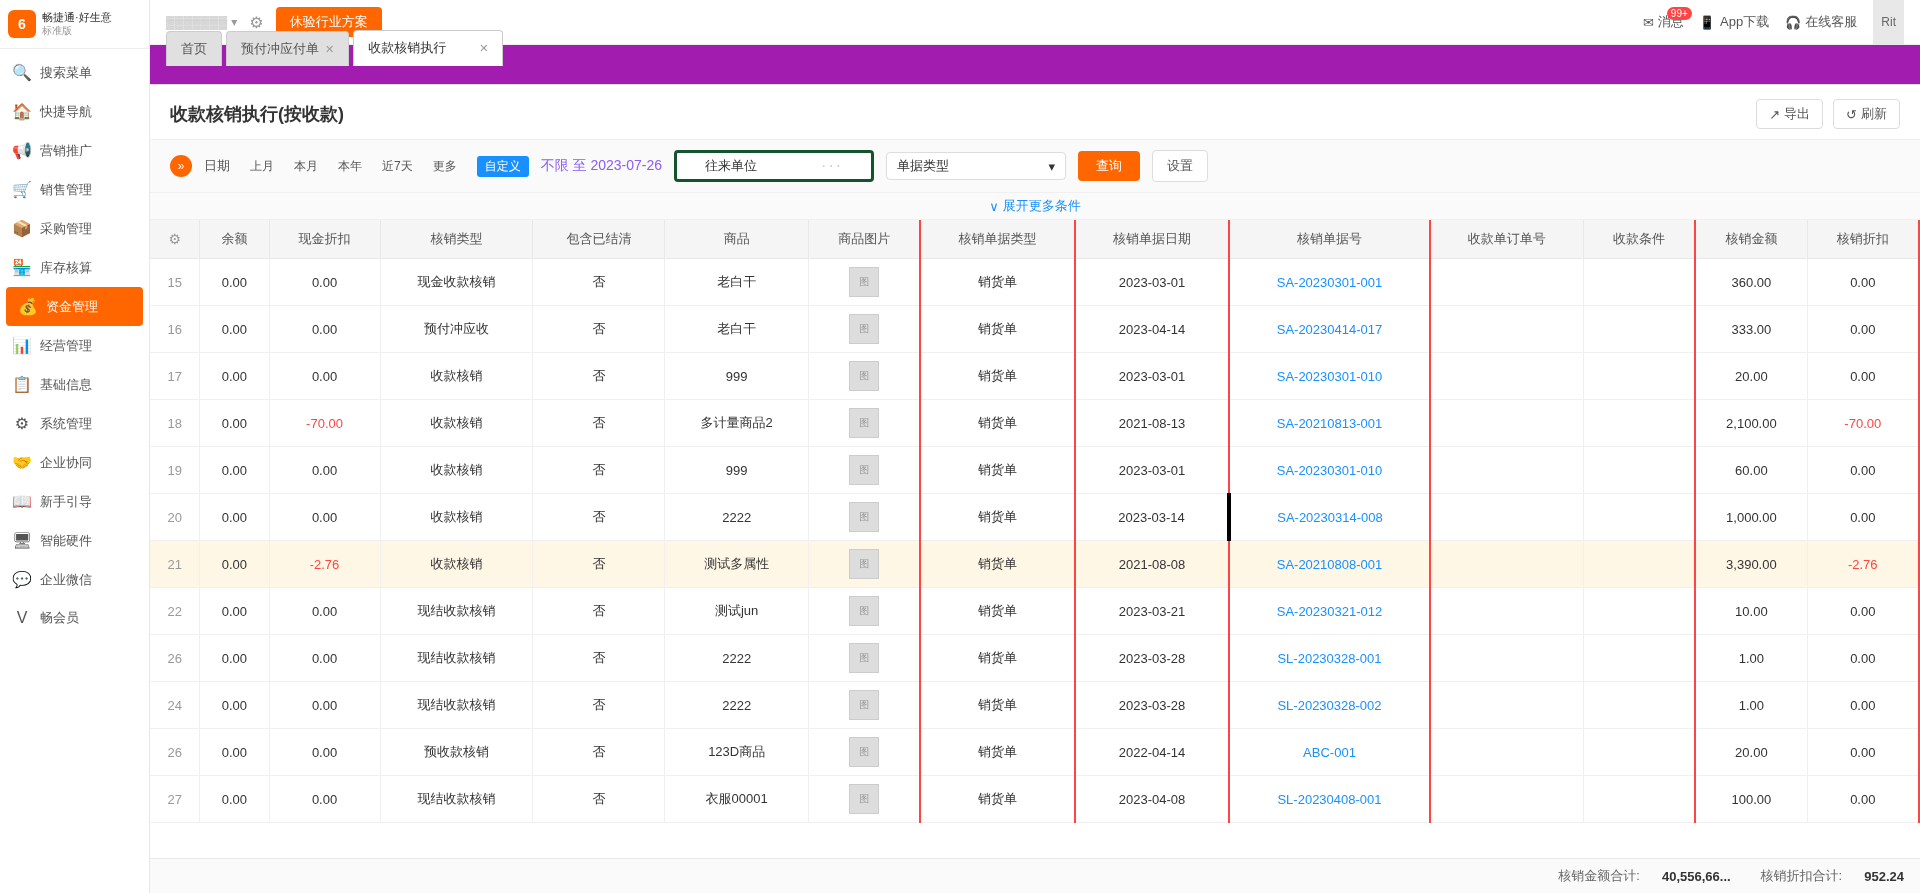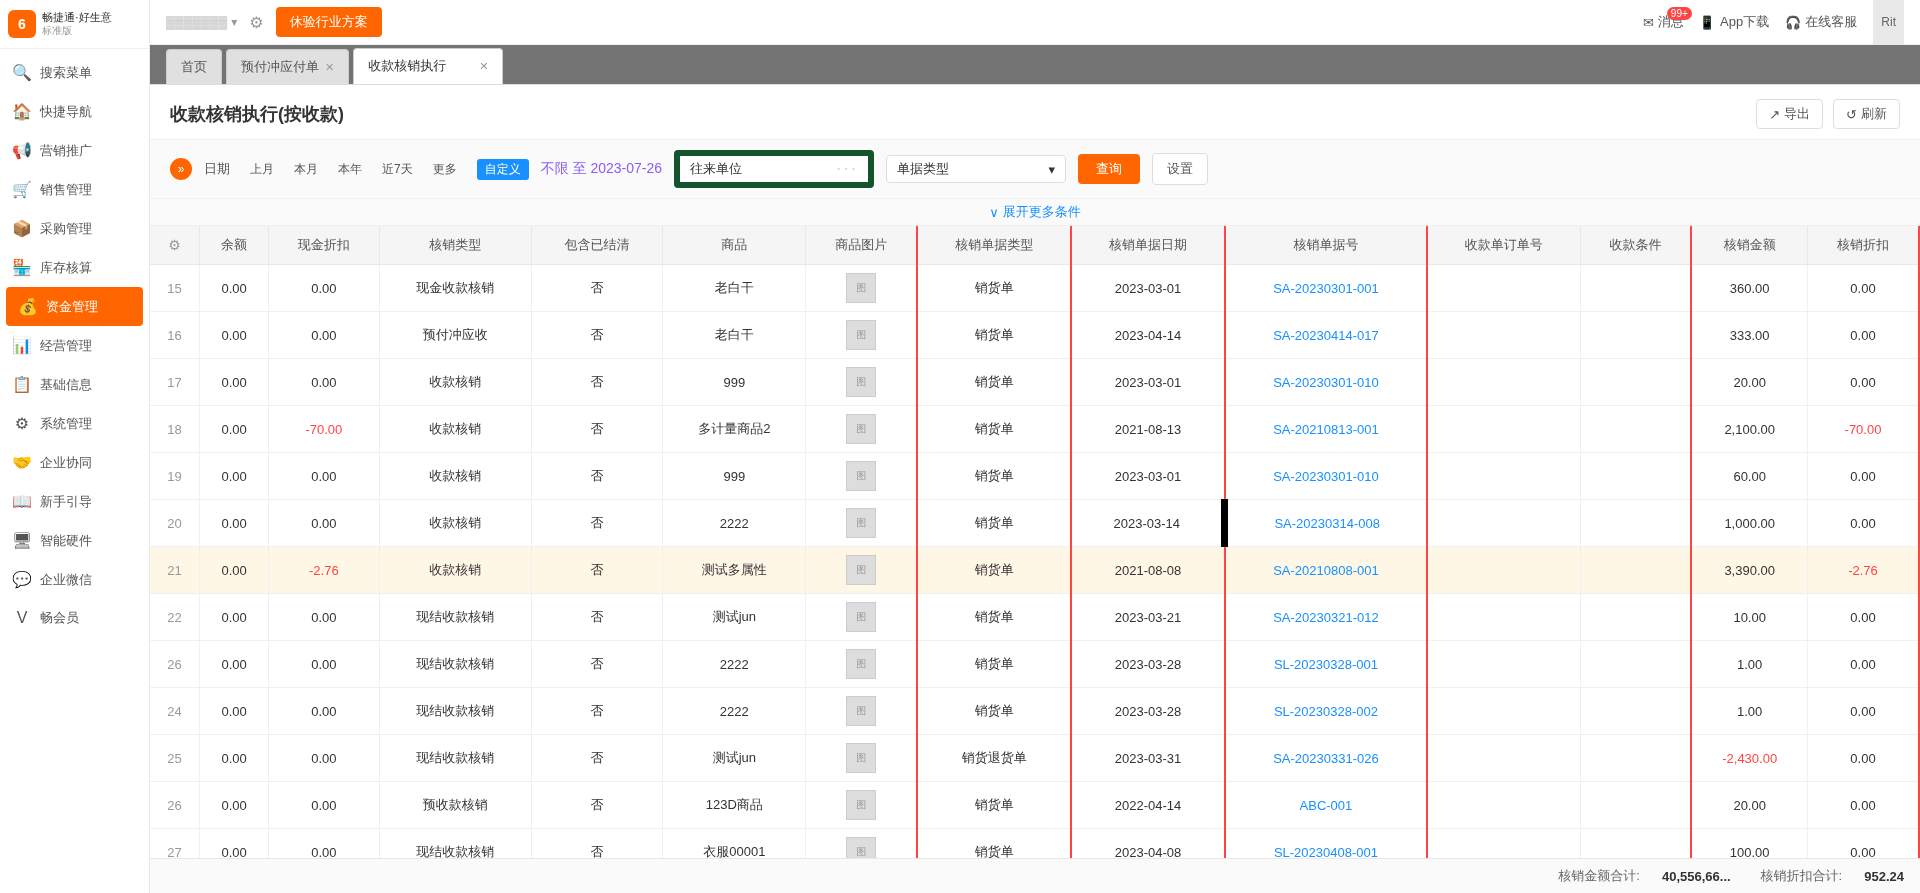--- a/index.html
+++ b/index.html
@@ -26,42 +26,42 @@
     .top-bar-dropdown { display: flex; align-items: center; gap: 4px; color: #999; font-size: 12px; cursor: pointer; }
     .top-bar-gear { color: #999; cursor: pointer; font-size: 16px; }
     .top-bar-solution { background: #ff6600; color: white; border: none; padding: 6px 14px; border-radius: 4px; cursor: pointer; font-size: 13px; }
     .top-bar-spacer { flex: 1; }
     .top-bar-actions { display: flex; align-items: center; gap: 16px; color: #555; font-size: 13px; }
     .top-bar-badge { position: relative; display: inline-flex; align-items: center; gap: 4px; cursor: pointer; }
     .badge-count { background: #ff4444; color: white; font-size: 10px; padding: 1px 4px; border-radius: 8px; position: absolute; top: -6px; right: -8px; }
     .top-bar-user { background: #e8e8e8; border-radius: 4px; padding: 18px 8px; font-size: 12px; color: #666; }
 
     
-    .tab-bar { height: 40px; background: #737373; display: flex; align-items: flex-end; padding: 0 16px; border-bottom: 1px solid #ddd; }
+    .tab-bar { height: 40px; background: #a21caf; display: flex; align-items: flex-end; padding: 18px 16px; border-bottom: 1px solid #ddd; }
     .tab-item { display: flex; align-items: center; gap: 6px; padding: 8px 14px; background: #e0e0e0; border-radius: 4px 4px 0 0; cursor: pointer; font-size: 13px; color: #555; margin-right: 4px; border: 1px solid #ccc; border-bottom: none; }
     .tab-item.active { background: #fff; color: #333; border-bottom: 1px solid #fff; gap: 33px; }
     .tab-item.home { color: #555; }
     .tab-close { font-size: 11px; color: #999; cursor: pointer; }
 
     
     .page-content { flex: 1; background: #fff; overflow: hidden; display: flex; flex-direction: column; }
     .page-header { padding: 14px 20px 10px; display: flex; align-items: center; justify-content: space-between; border-bottom: 1px solid #f0f0f0; }
     .page-title { font-size: 18px; font-weight: 600; color: #333; }
     .page-header-actions { display: flex; gap: 10px; }
     .btn-export, .btn-refresh { display: flex; align-items: center; gap: 4px; padding: 5px 12px; border: 1px solid #ddd; border-radius: 4px; cursor: pointer; font-size: 13px; color: #555; background: #fff; }
 
     
     .filter-bar { padding: 10px 20px; background: #fafafa; border-bottom: 1px solid #f0f0f0; display: flex; align-items: center; gap: 12px; flex-wrap: wrap; }
     .filter-toggle { background: #ff6600; color: white; width: 22px; height: 22px; border-radius: 50%; display: flex; align-items: center; justify-content: center; cursor: pointer; font-size: 12px; }
     .filter-label { font-size: 13px; color: #555; }
     .filter-date-options { display: flex; gap: 4px; }
     .filter-date-btn { padding: 2px 8px; font-size: 12px; color: #555; cursor: pointer; border-radius: 3px; }
     .filter-date-btn.custom { background: #1890ff; color: white; border-radius: 3px; }
     .filter-date-range { font-size: 14px; color: #8b5cf6; }
-    .filter-unit-input { display: flex; align-items: center; gap: 4px; border: 6px solid #14532d; border-radius: 4px; padding: 4px 10px; min-width: 200px; background: #fff; }
+    .filter-unit-input { display: flex; align-items: center; gap: 4px; border: 3px solid #14532d; border-radius: 4px; padding: 4px 28px; min-width: 200px; background: #fff; }
     .filter-unit-dots { color: #ccc; font-size: 16px; letter-spacing: 2px; }
     .filter-type-select { display: flex; align-items: center; gap: 4px; border: 1px solid #ddd; border-radius: 4px; padding: 4px 10px; min-width: 180px; background: #fff; cursor: pointer; }
     .btn-query { background: #ff6600; color: white; border: none; padding: 6px 18px; border-radius: 4px; cursor: pointer; font-size: 13px; }
     .btn-settings { border: 1px solid #ddd; color: #555; padding: 6px 14px; border-radius: 4px; cursor: pointer; font-size: 13px; background: #fff; }
     .filter-expand { display: flex; align-items: center; gap: 4px; color: #1890ff; cursor: pointer; font-size: 13px; margin: 0 auto; }
 
     
     .table-container { flex: 1; overflow: auto; padding: 0; }
     table { width: 100%; border-collapse: collapse; font-size: 13px; }
     thead tr { background: #f5f5f5; }
@@ -354,21 +354,21 @@
               <tr>
       <td class="row-num">20</td>
       <td>0.00</td>
       <td class="">0.00</td>
       <td>收款核销</td>
       <td>否</td>
       <td>2222</td>
       <td><div style="width:30px;height:30px;background:#ddd;border:1px solid #ccc;display:inline-flex;align-items:center;justify-content:center;font-size:10px;color:#999;">图</div></td>
       <td style="border-left:2px solid #ff4444; border-right:2px solid #ff4444;">销货单</td>
       <td style="border-left:2px solid #ff4444; border-right:2px solid #ff4444;">2023-03-14</td>
-      <td class="link" style="border-left:7px solid #000000; border-right:2px solid #ff4444;">SA-20230314-008</td>
+      <td class="link" style="border-left:4px solid #000000; border-right:2px solid #ff4444;">SA-20230314-008</td>
       <td></td>
       <td></td>
       <td class="" style="border-left:2px solid #ff4444;">1,000.00</td>
       <td class="" style="border-right:2px solid #ff4444;">0.00</td>
     </tr>
               <tr class="highlighted">
       <td class="row-num">21</td>
       <td>0.00</td>
       <td class="negative">-2.76</td>
       <td>收款核销</td>
@@ -422,36 +422,20 @@
       <td>现结收款核销</td>
       <td>否</td>
       <td>2222</td>
       <td><div style="width:30px;height:30px;background:#ddd;border:1px solid #ccc;display:inline-flex;align-items:center;justify-content:center;font-size:10px;color:#999;">图</div></td>
       <td style="border-left:2px solid #ff4444; border-right:2px solid #ff4444;">销货单</td>
       <td style="border-left:2px solid #ff4444; border-right:2px solid #ff4444;">2023-03-28</td>
       <td class="link" style="border-left:2px solid #ff4444; border-right:2px solid #ff4444;">SL-20230328-002</td>
       <td></td>
       <td></td>
       <td class="" style="border-left:2px solid #ff4444;">1.00</td>
-      <td class="" style="border-right:2px solid #ff4444;">0.00</td>
-    </tr>
-              <tr>
-      <td class="row-num">25</td>
-      <td>0.00</td>
-      <td class="">0.00</td>
-      <td>现结收款核销</td>
-      <td>否</td>
-      <td>测试jun</td>
-      <td><div style="width:30px;height:30px;background:#ddd;border:1px solid #ccc;display:inline-flex;align-items:center;justify-content:center;font-size:10px;color:#999;">图</div></td>
-      <td style="border-left:2px solid #ff4444; border-right:2px solid #ff4444;">销货退货单</td>
-      <td style="border-left:2px solid #ff4444; border-right:2px solid #ff4444;">2023-03-31</td>
-      <td class="link" style="border-left:2px solid #ff4444; border-right:2px solid #ff4444;">SA-20230331-026</td>
-      <td></td>
-      <td></td>
-      <td class="negative" style="border-left:2px solid #ff4444;">-2,430.00</td>
       <td class="" style="border-right:2px solid #ff4444;">0.00</td>
     </tr>
               <tr>
       <td class="row-num">26</td>
       <td>0.00</td>
       <td class="">0.00</td>
       <td>预收款核销</td>
       <td>否</td>
       <td>123D商品</td>
       <td><div style="width:30px;height:30px;background:#ddd;border:1px solid #ccc;display:inline-flex;align-items:center;justify-content:center;font-size:10px;color:#999;">图</div></td>

